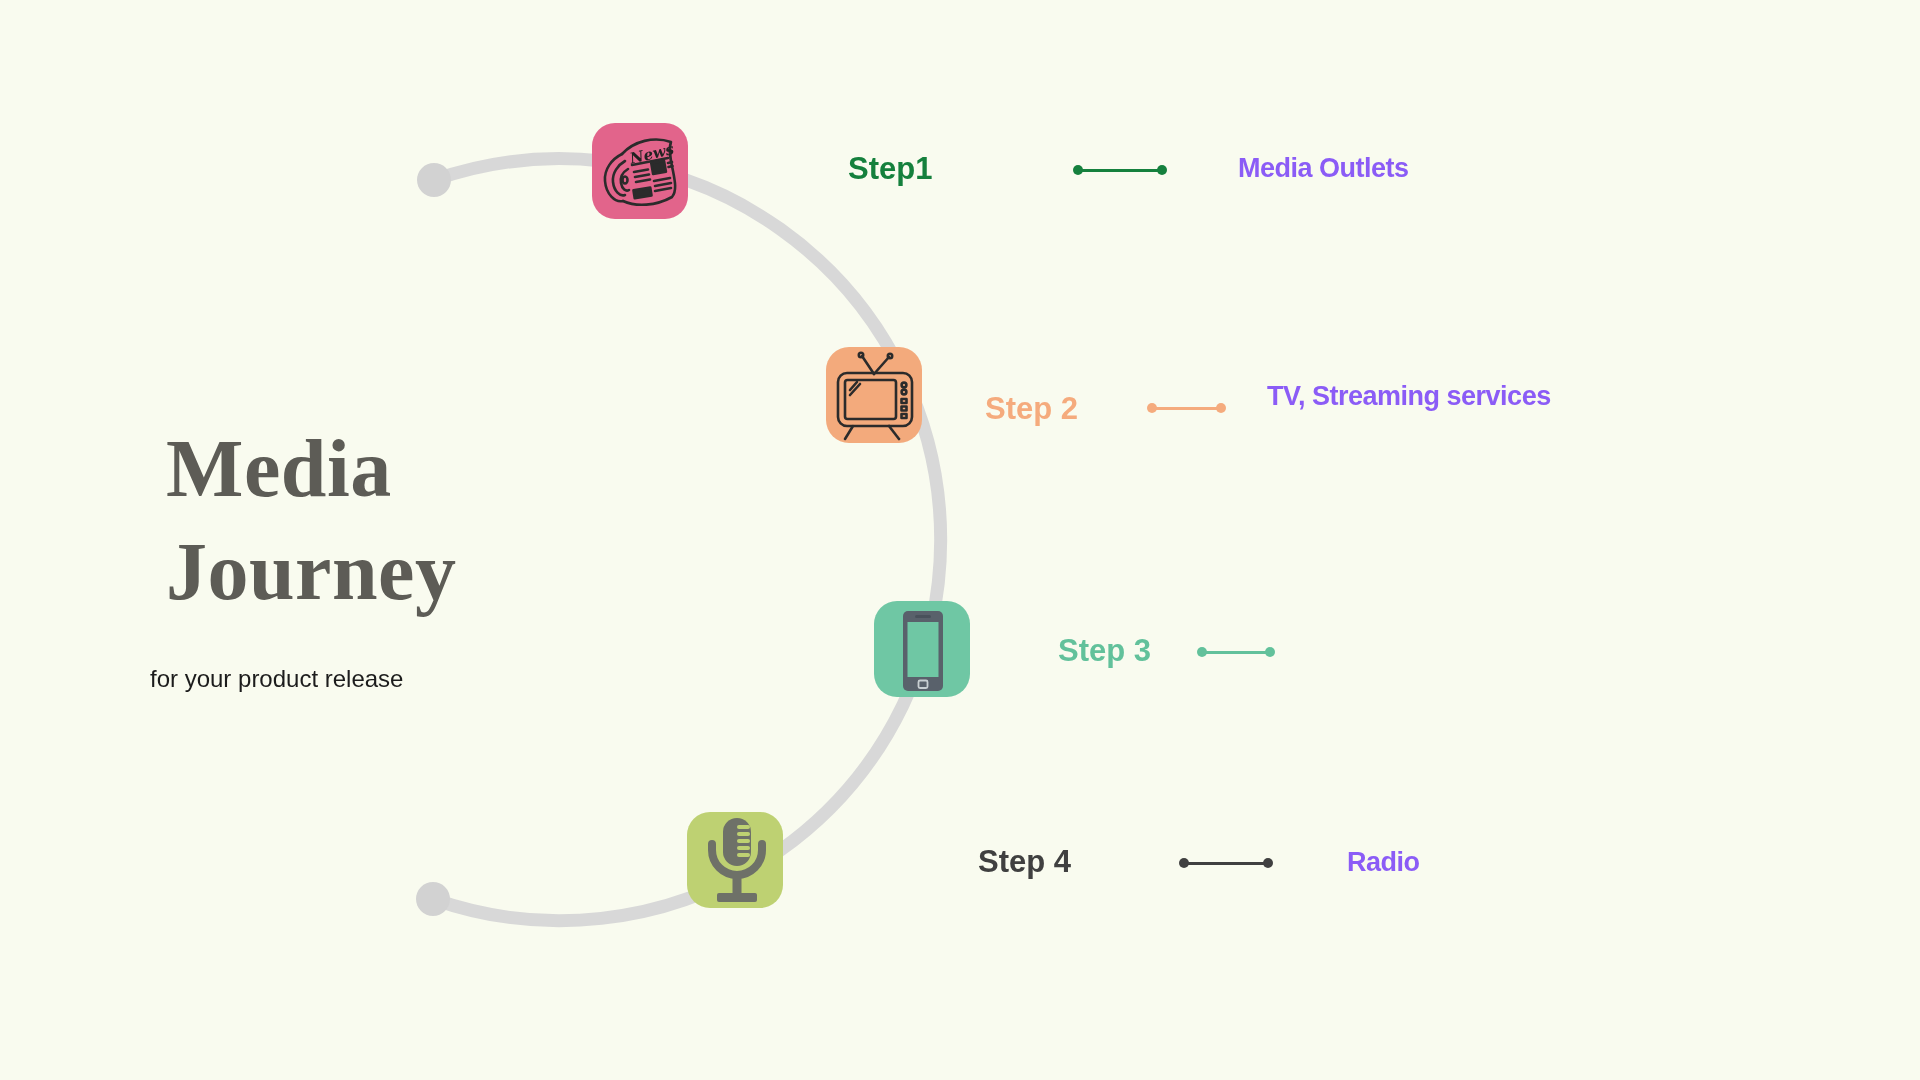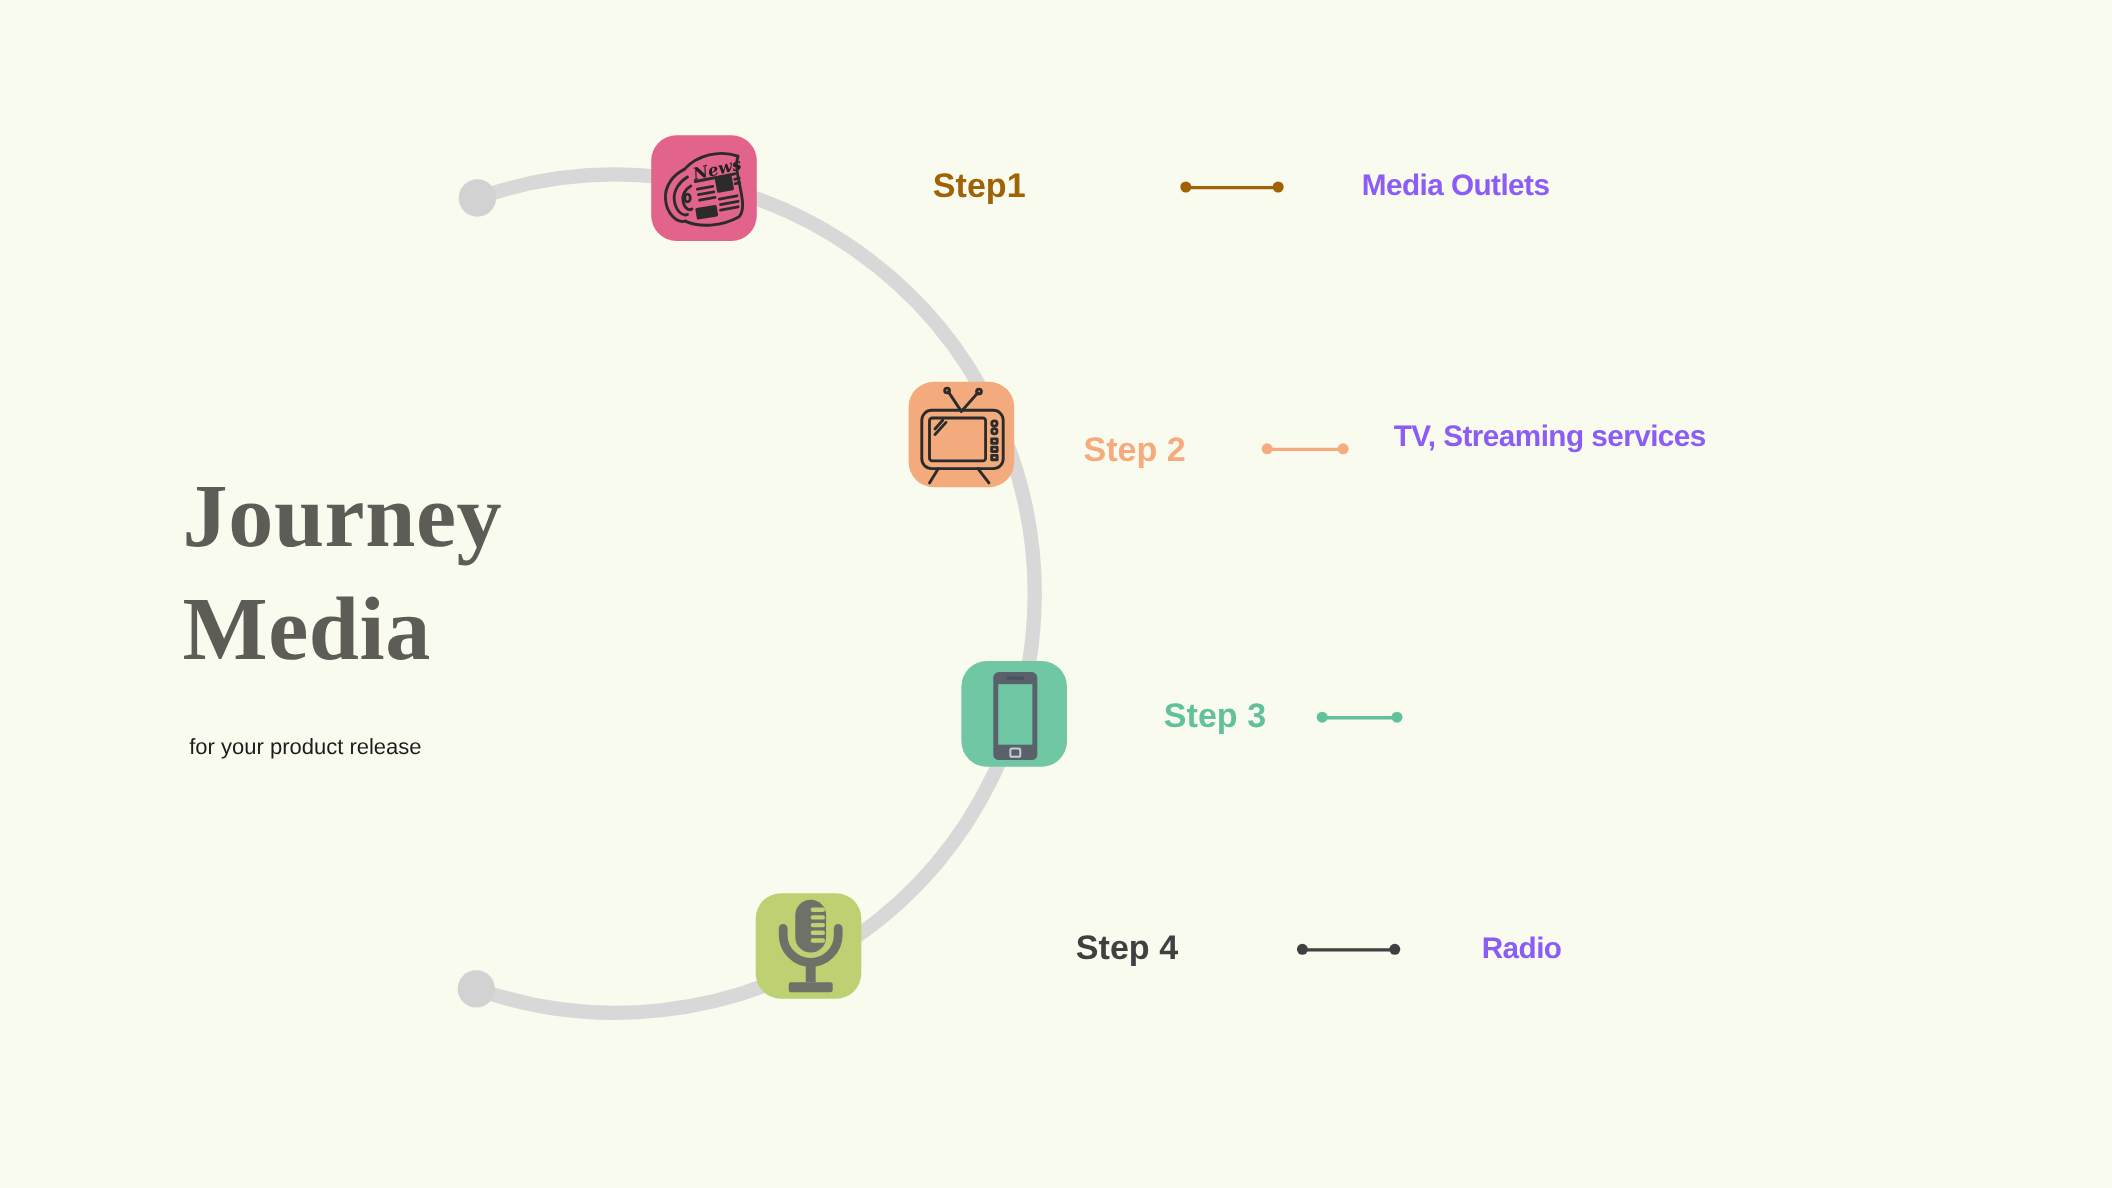--- a/index.html
+++ b/index.html
@@ -18,22 +18,22 @@
     display:block;
     font-family:"Liberation Serif", serif;
     font-weight:bold;
     font-size:82px;
     line-height:103px;
     color:#5d5c56;
     letter-spacing:0.5px;
   }
   .subtitle{
     margin:0;
-    position:absolute;left:172px;top:664px;
-    font-size:20px;line-height:30px;
+    position:absolute;left:150px;top:664px;
+    font-size:24px;line-height:30px;
     color:#1c1c1c;
     z-index:3;
   }
 
   
   .tile{
     position:absolute;width:96px;height:96px;border-radius:23px;
     z-index:2;display:flex;align-items:center;justify-content:center;
   }
   .tile svg{width:96px;height:96px;display:block;}
@@ -45,21 +45,21 @@
   
   .step-label{
     position:absolute;z-index:3;
     font-weight:bold;font-size:31px;line-height:32px;letter-spacing:0px;
   }
   .step-desc{
     position:absolute;z-index:3;
     font-weight:bold;font-size:27px;line-height:27px;
     color:#8b5cf6;letter-spacing:-0.5px;
   }
-  .c1{color:#a16207;}
+  .c1{color:#15803d;}
   .c2{color:#f5ab7d;margin-top:12px;}
   .c3{color:#62c19b;}
   .c4{color:#404040;}
 
   .connector{position:absolute;height:10px;z-index:3;}
   .connector::before,.connector::after{
     content:"";position:absolute;top:0;width:10px;height:10px;border-radius:50%;background:currentColor;
   }
   .connector::before{left:0;}
   .connector::after{right:0;}
@@ -88,22 +88,22 @@
 
 <div class="canvas">
 
   <svg class="arc-svg" width="1920" height="1080" viewBox="0 0 1920 1080">
     <path d="M 434 180 A 381 381 0 1 1 433 899" fill="none" stroke="#d8d8d8" stroke-width="13"></path>
     <circle cx="434" cy="180" r="17" fill="#d2d2d2"></circle>
     <circle cx="433" cy="899" r="17" fill="#d2d2d2"></circle>
   </svg>
 
   <div class="title-block">
+    <span class="title-line">Media</span>
     <span class="title-line">Journey</span>
-    <span class="title-line">Media</span>
   </div>
   <p class="subtitle">for your product release</p>
 
   <div class="tile tile-1">
     <svg viewBox="0 0 96 96">
       <g stroke="#2b2b2b" stroke-width="2.6" fill="none" stroke-linecap="round" stroke-linejoin="round">
         <path d="M30 31 C42 18 62 13 79 19 C76 27 79 38 81 48 C83 58 85 68 80 74 C64 83 44 84 31 78"></path>
         <path d="M30 31 C20 36 12 46 13 58 C14 71 23 80 31 78"></path>
         <path d="M33 38 C26 42 20 50 21 59 C22 68 28 74 33 72"></path>
         <path d="M36 46 C31 49 28 54 29 60 C30 66 34 69 37 67"></path>

